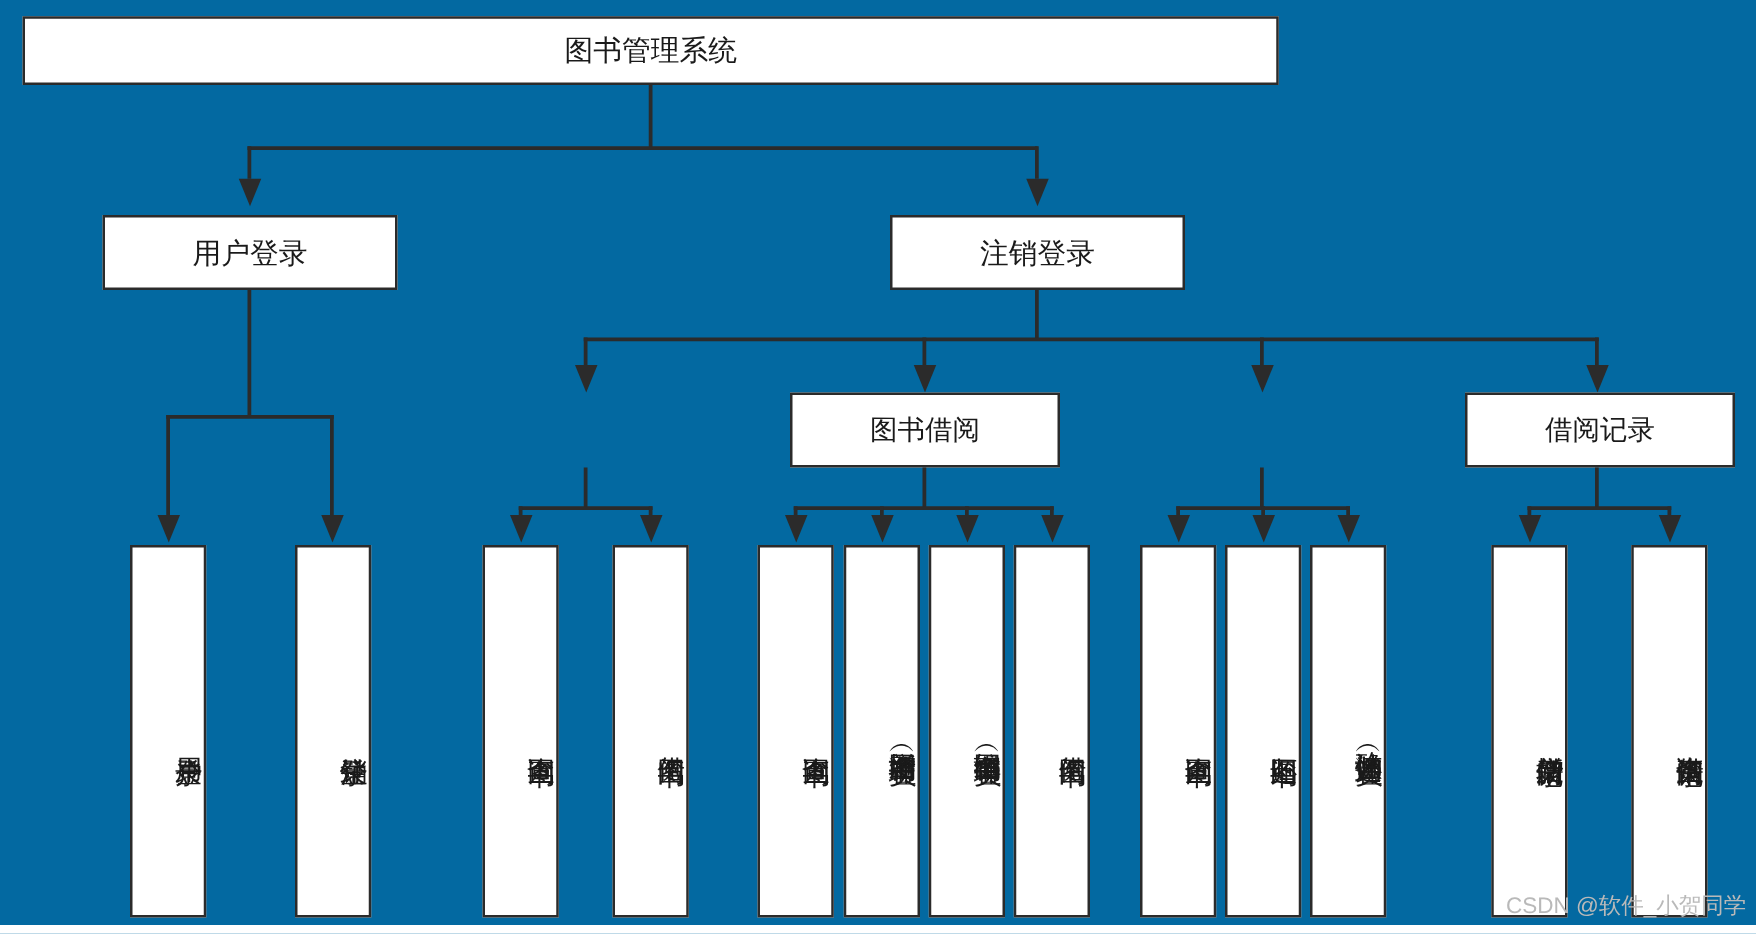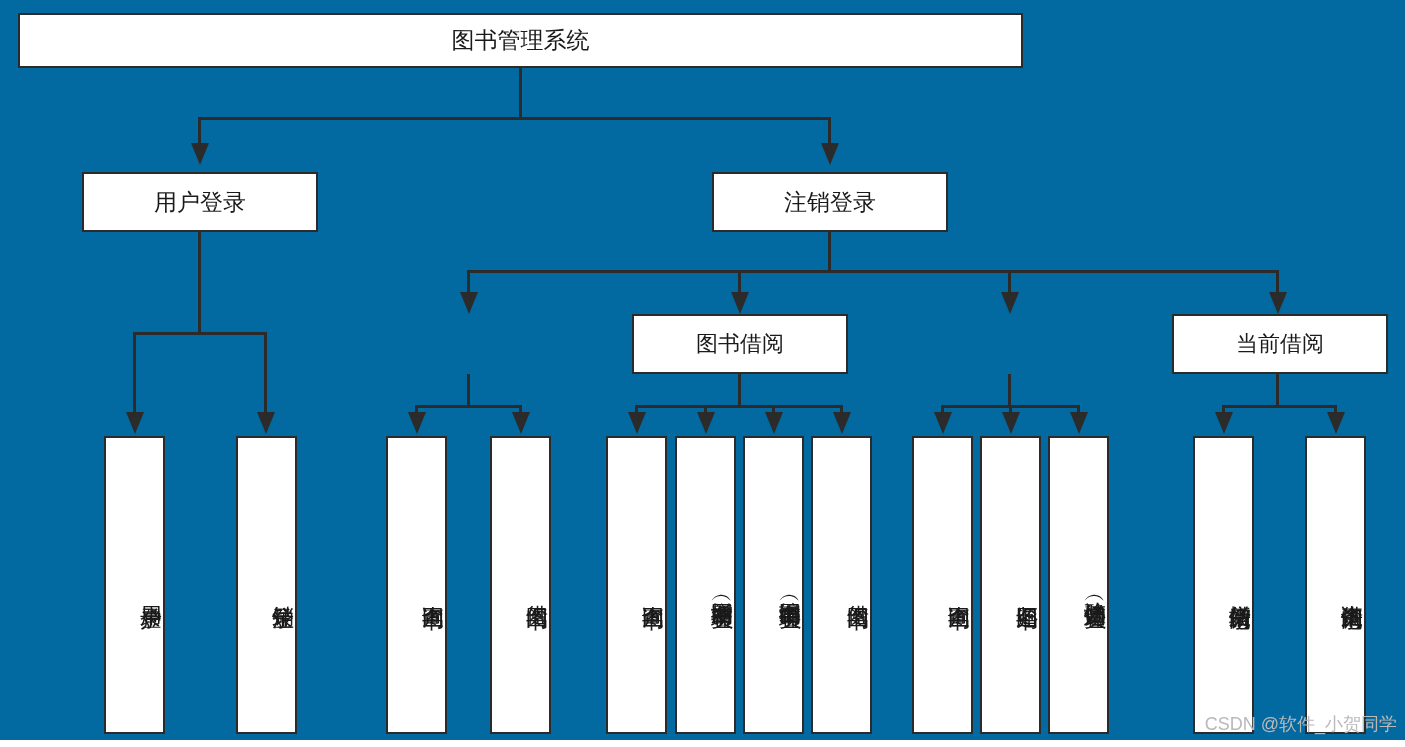--- a/index.html
+++ b/index.html
@@ -109,21 +109,21 @@
   <div class="ln v" style="left:467px; top:270px; width:3px; height:22px;"></div>
   <div class="arrow" style="left:460px; top:292px;"></div>
   <div class="ln v" style="left:738px; top:270px; width:3px; height:22px;"></div>
   <div class="arrow" style="left:731px; top:292px;"></div>
   <div class="ln v" style="left:1008px; top:270px; width:3px; height:22px;"></div>
   <div class="arrow" style="left:1001px; top:292px;"></div>
   <div class="ln v" style="left:1276px; top:270px; width:3px; height:22px;"></div>
   <div class="arrow" style="left:1269px; top:292px;"></div>
 
   <div class="node lvl3" style="left:632px; top:314px; width:216px; height:60px;">图书借阅</div>
-  <div class="node lvl3" style="left:1172px; top:314px; width:216px; height:60px;">当前借阅</div>
+  <div class="node lvl3" style="left:1172px; top:314px; width:216px; height:60px;">借阅记录</div>
 
   <div class="ln v" style="left:467px; top:374px; width:3px; height:32px;"></div>
   <div class="ln h" style="left:415px; top:405px; width:107px; height:3px;"></div>
   <div class="ln v" style="left:415px; top:405px; width:3px; height:10px;"></div>
   <div class="arrow" style="left:408px; top:412px;"></div>
   <div class="ln v" style="left:519px; top:405px; width:3px; height:10px;"></div>
   <div class="arrow" style="left:512px; top:412px;"></div>
 
   <div class="ln v" style="left:738px; top:374px; width:3px; height:32px;"></div>
   <div class="ln h" style="left:635px; top:405px; width:208px; height:3px;"></div>

